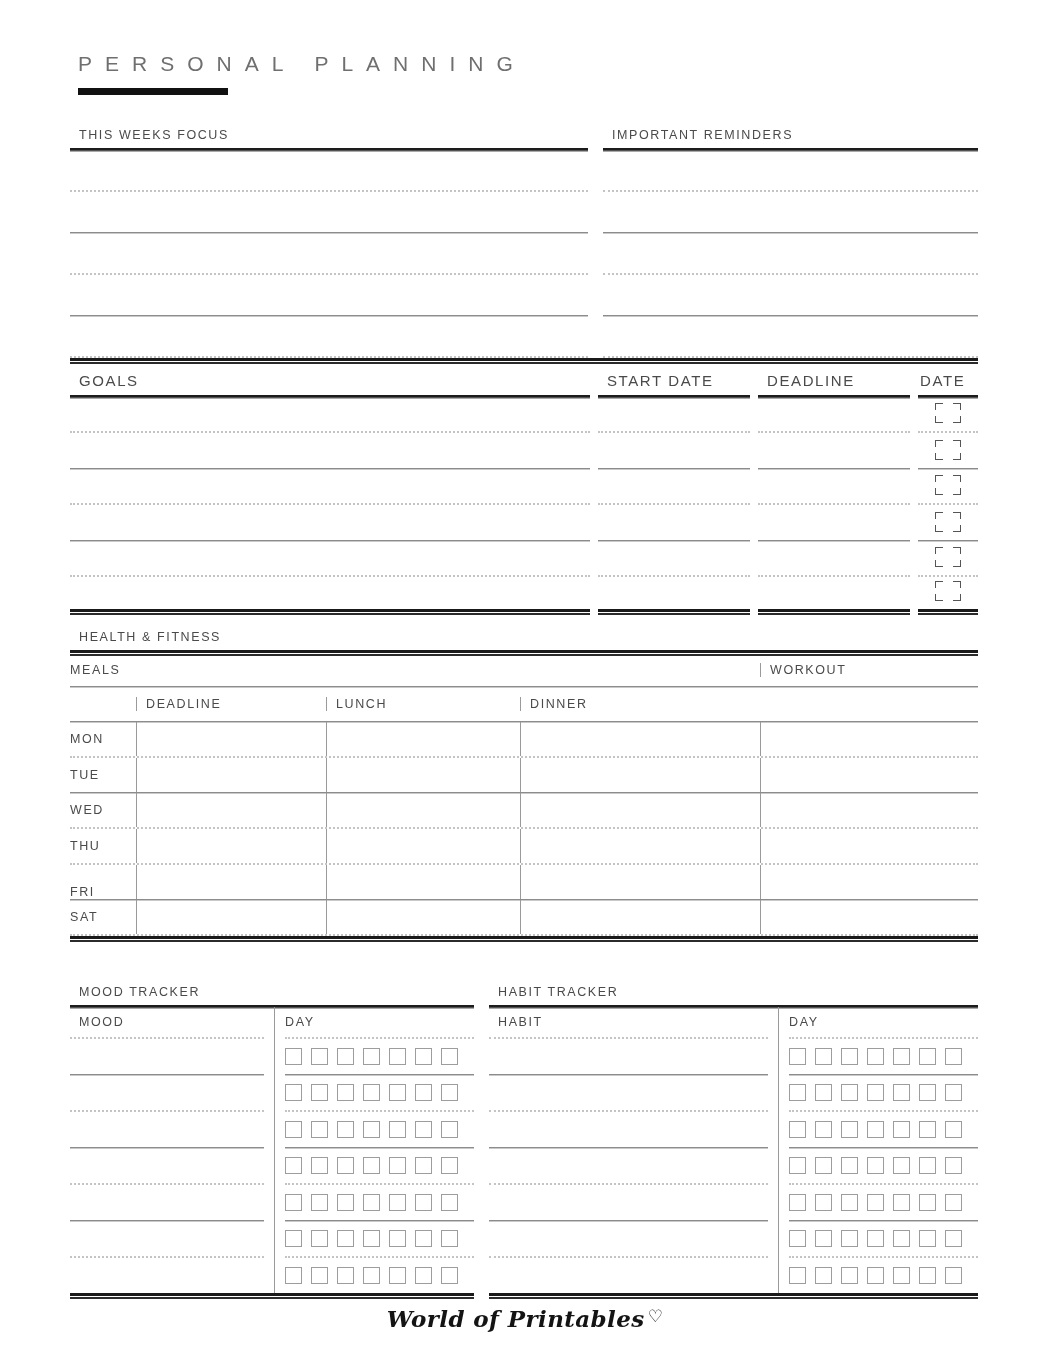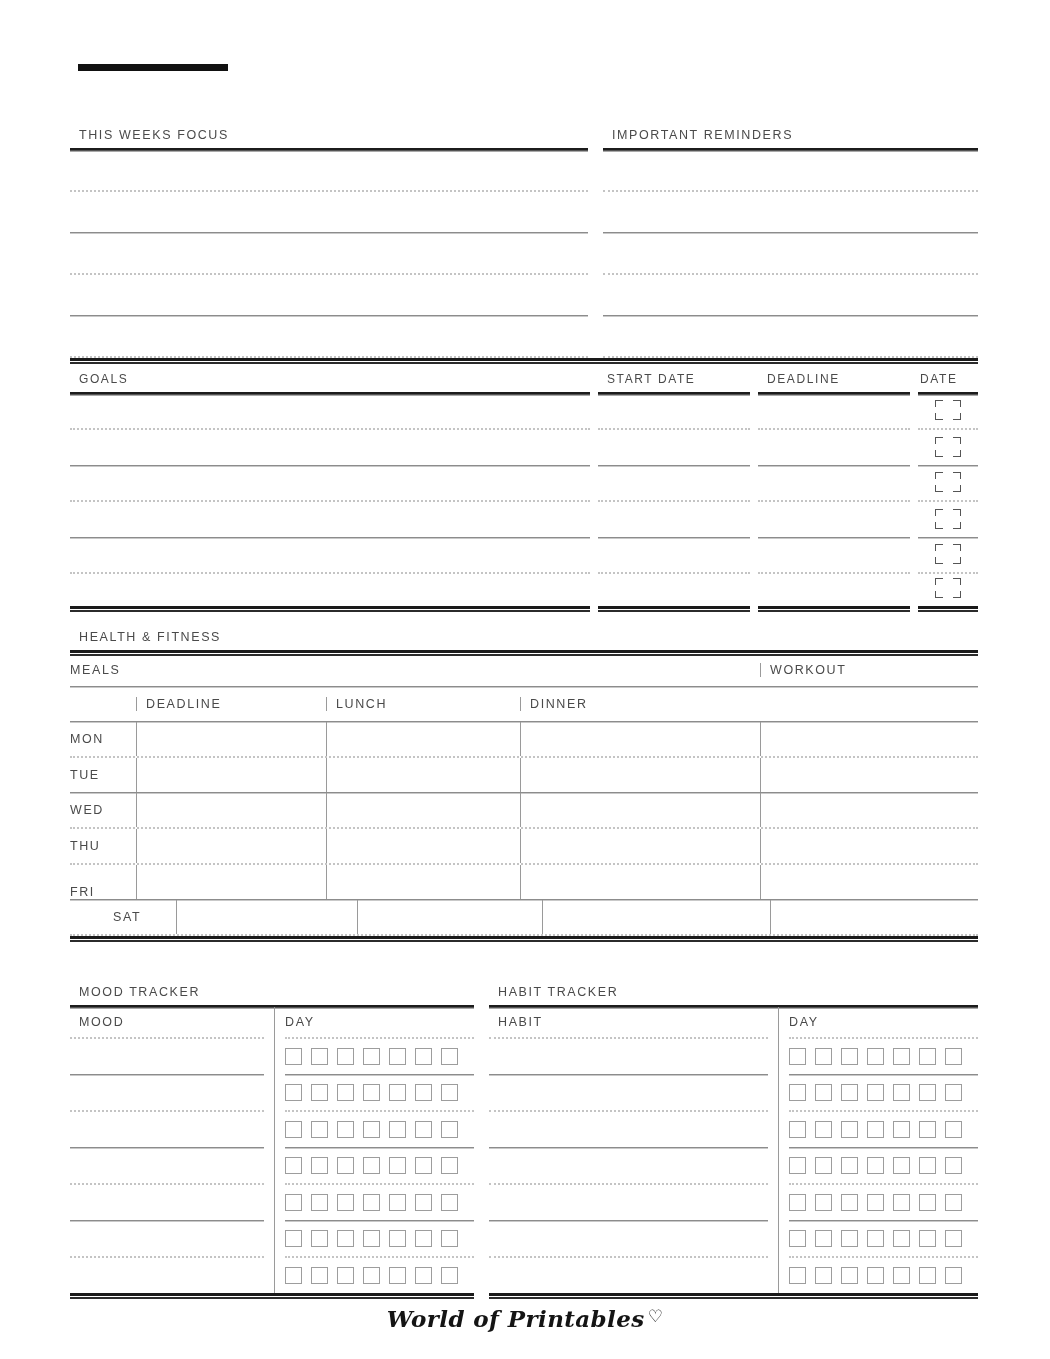--- a/index.html
+++ b/index.html
@@ -66,21 +66,21 @@
     font-size: 12.5px;
     letter-spacing: 1.6px;
     color: #4a4a4a;
     padding-left: 9px;
     padding-bottom: 6px;
     white-space: nowrap;
   }
   .lines-block .ln { margin-top: 40px; }
   .lines-block .ln:first-child { margin-top: 40px; }
   .goal-col-label {
-    font-size: 12px;
+    font-size: 15px;
     letter-spacing: 1.6px;
     color: #4a4a4a;
     padding-left: 9px;
     padding-bottom: 6px;
     white-space: nowrap;
   }
   .done-box {
     width: 26px;
     height: 20px;
     position: relative;
@@ -145,20 +145,21 @@
     vertical-align: 5px;
     margin-left: 3px;
   }
 </style>
 </head>
 <body>
 
 <div class="page">
 
   <div class="title-wrap">
+    <div class="title">PERSONAL PLANNING</div>
     <div class="title-bar"></div>
   </div>
 
   <div style="position:absolute;left:603px;top:128px;width:375px;">
     <div class="col-label">IMPORTANT REMINDERS</div>
     <div class="rule-head"></div>
     <div class="lines-block">
       <div class="ln rule-dotted"></div>
       <div class="ln rule-solid"></div>
       <div class="ln rule-dotted"></div>
@@ -400,21 +401,21 @@
         </div>
         <div class="rule-dotted"></div>
         <div style="display: flex; height: 34px; align-items: flex-end;">
           <div class="meals-label" style="width: 66px;">FRI</div>
           <div class="cellv" style="width: 190px; height: 34px; box-sizing: border-box;"></div>
           <div class="cellv" style="width: 194px; height: 34px; box-sizing: border-box;"></div>
           <div class="cellv" style="width: 240px; height: 34px; box-sizing: border-box;"></div>
           <div class="cellv" style="width: 218px; height: 34px; box-sizing: border-box;"></div>
         </div>
         <div class="rule-solid"></div>
-        <div style="display: flex; height: 34px; align-items: center; margin-left: 43px;">
+        <div style="display: flex; height: 34px; align-items: center;">
           <div class="meals-label" style="width: 66px;">SAT</div>
           <div class="cellv" style="width: 190px; height: 34px; box-sizing: border-box;"></div>
           <div class="cellv" style="width: 194px; height: 34px; box-sizing: border-box;"></div>
           <div class="cellv" style="width: 240px; height: 34px; box-sizing: border-box;"></div>
           <div class="cellv" style="width: 218px; height: 34px; box-sizing: border-box;"></div>
         </div>
         <div class="rule-dotted"></div>
       </div>
     <div class="rule-thick"></div>
   </div>

